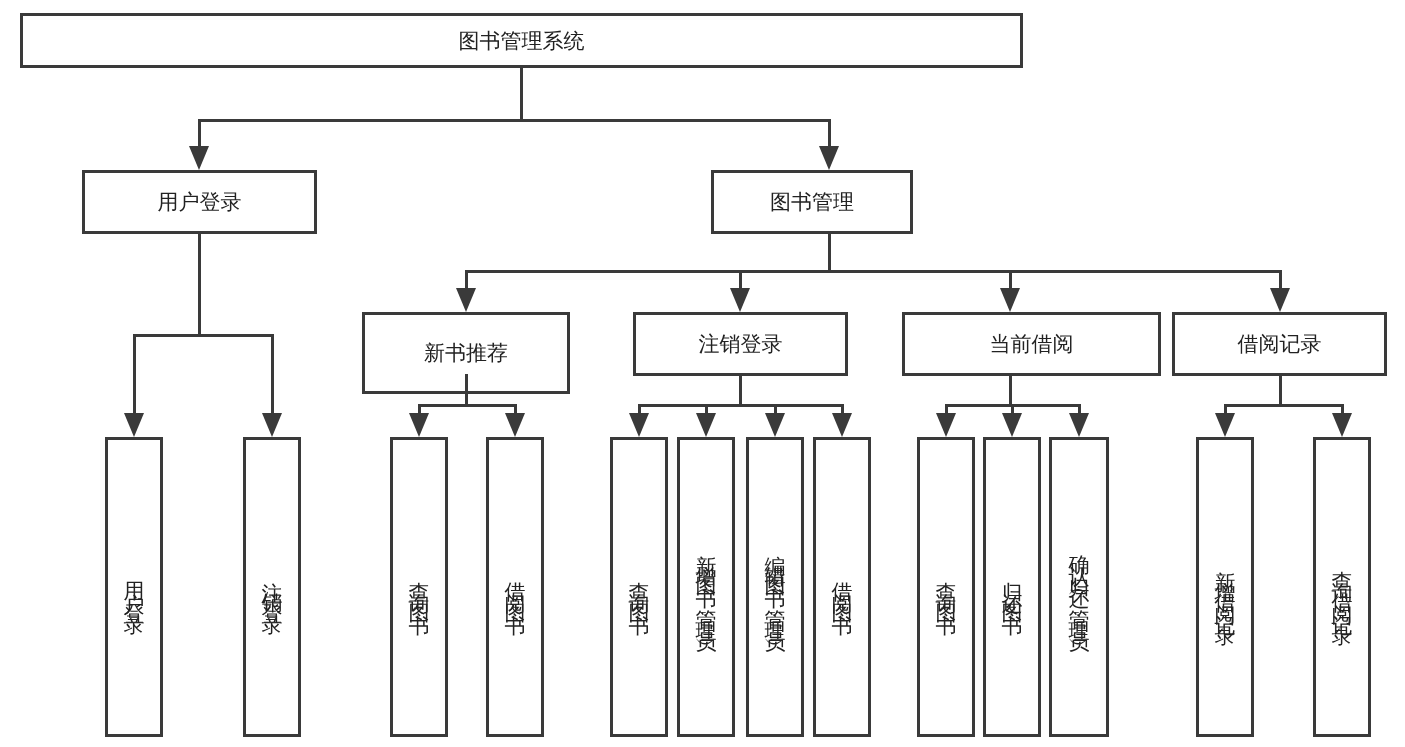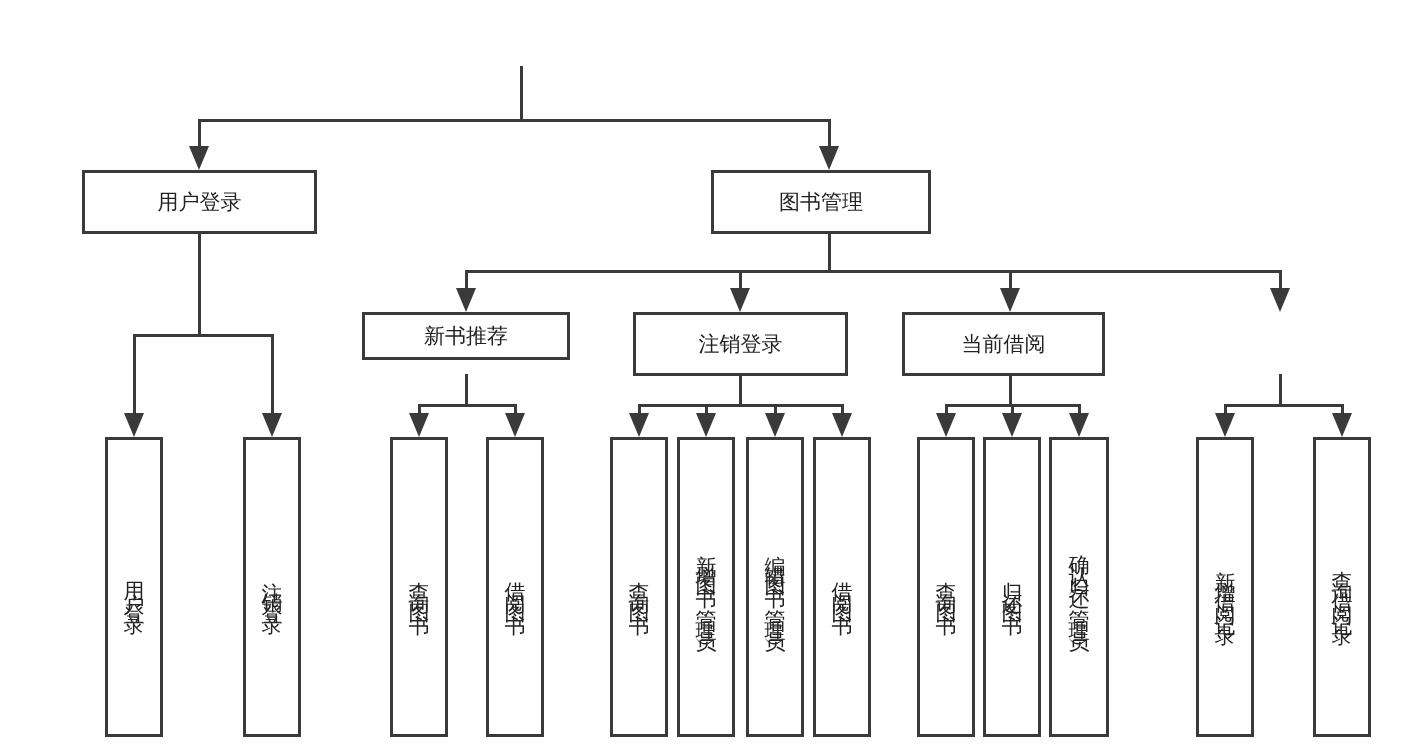--- a/index.html
+++ b/index.html
@@ -43,52 +43,54 @@
     color:rgba(158,158,158,0.92);
     letter-spacing:1px;
     z-index:10;
   }
 </style>
 </head>
 <body>
 
 <div id="canvas">
 
+  <div class="box" style="left:20px;top:13px;width:1003px;height:55px;">图书管理系统</div>
 
   <div class="vline" style="left:520px;top:66px;height:55px;"></div>
   <div class="hline" style="left:198px;top:119px;width:633px;"></div>
   <div class="vline" style="left:198px;top:119px;height:30px;"></div>
   <div class="vline" style="left:828px;top:119px;height:30px;"></div>
   <div class="arrow" style="left:189px;top:146px;"></div>
   <div class="arrow" style="left:819px;top:146px;"></div>
 
   <div class="box" style="left:82px;top:170px;width:235px;height:64px;">用户登录</div>
-  <div class="box" style="left:711px;top:170px;width:220px;height:64px;">图书管理</div>
+  <div class="box" style="left:711px;top:170px;width:202px;height:64px;">图书管理</div>
 
   <div class="vline" style="left:198px;top:232px;height:104px;"></div>
   <div class="hline" style="left:133px;top:334px;width:141px;"></div>
   <div class="vline" style="left:133px;top:334px;height:82px;"></div>
   <div class="vline" style="left:271px;top:334px;height:82px;"></div>
   <div class="arrow" style="left:124px;top:413px;"></div>
   <div class="arrow" style="left:262px;top:413px;"></div>
 
   <div class="vline" style="left:828px;top:232px;height:41px;"></div>
   <div class="hline" style="left:465px;top:270px;width:817px;"></div>
   <div class="vline" style="left:465px;top:270px;height:21px;"></div>
   <div class="vline" style="left:739px;top:270px;height:21px;"></div>
   <div class="vline" style="left:1009px;top:270px;height:21px;"></div>
   <div class="vline" style="left:1279px;top:270px;height:21px;"></div>
   <div class="arrow" style="left:456px;top:288px;"></div>
   <div class="arrow" style="left:730px;top:288px;"></div>
   <div class="arrow" style="left:1000px;top:288px;"></div>
   <div class="arrow" style="left:1270px;top:288px;"></div>
 
-  <div class="box" style="left:362px;top:312px;width:208px;height:48px;">新书推荐</div>
+  <div class="box" style="left:362px;top:312px;width:208px;height:82px;">新书推荐</div>
   <div class="box" style="left:633px;top:312px;width:215px;height:64px;">注销登录</div>
-  <div class="box" style="left:902px;top:312px;width:203px;height:64px;">当前借阅</div>
+  <div class="box" style="left:902px;top:312px;width:259px;height:64px;">当前借阅</div>
+  <div class="box" style="left:1172px;top:312px;width:215px;height:64px;">借阅记录</div>
 
   <div class="vline" style="left:465px;top:374px;height:33px;"></div>
   <div class="vline" style="left:739px;top:374px;height:33px;"></div>
   <div class="vline" style="left:1009px;top:374px;height:33px;"></div>
   <div class="vline" style="left:1279px;top:374px;height:33px;"></div>
 
   <div class="hline" style="left:418px;top:404px;width:99px;"></div>
   <div class="hline" style="left:638px;top:404px;width:206px;"></div>
   <div class="hline" style="left:945px;top:404px;width:136px;"></div>
   <div class="hline" style="left:1224px;top:404px;width:120px;"></div>

